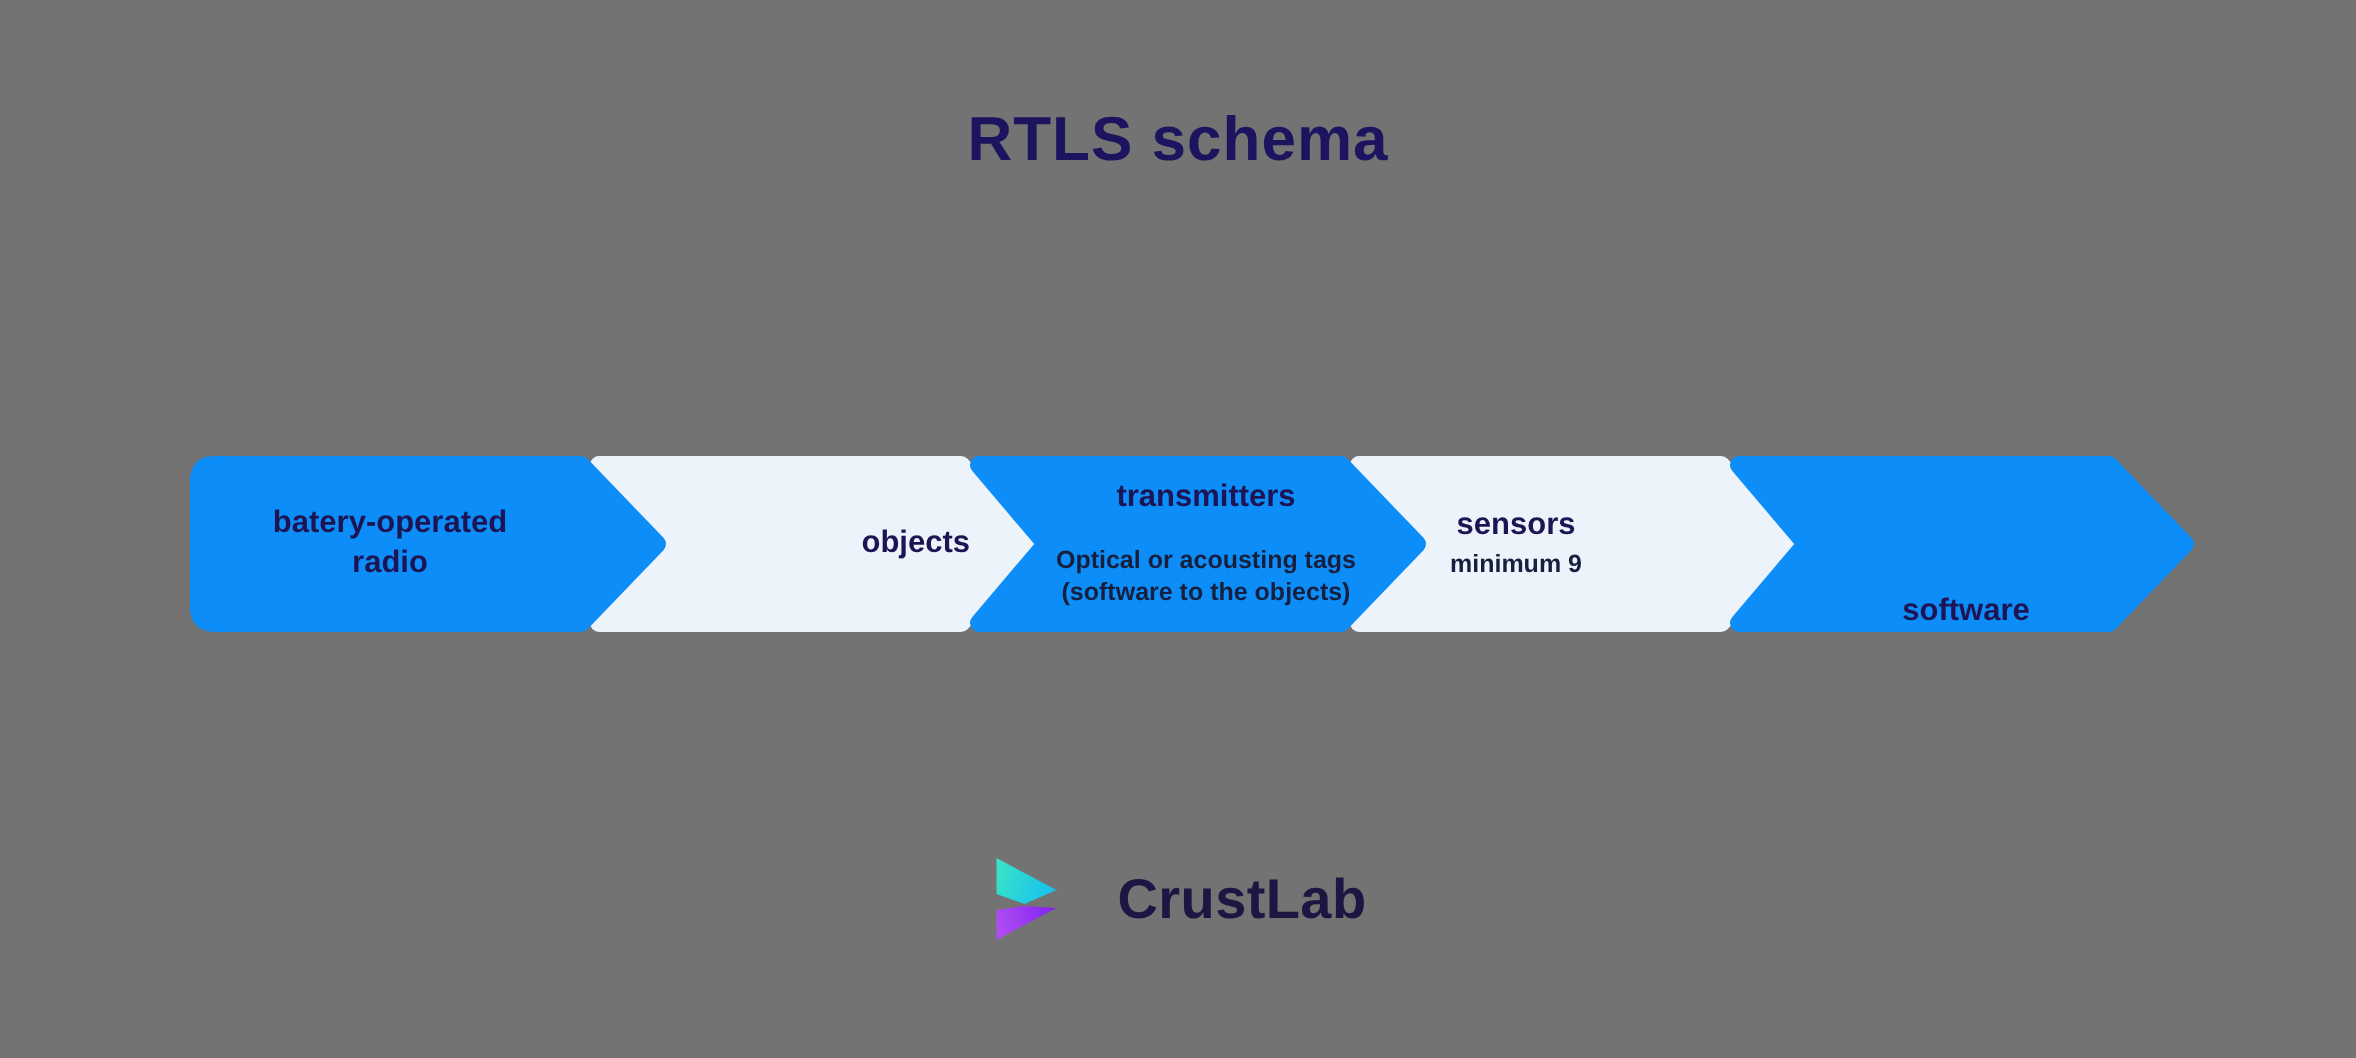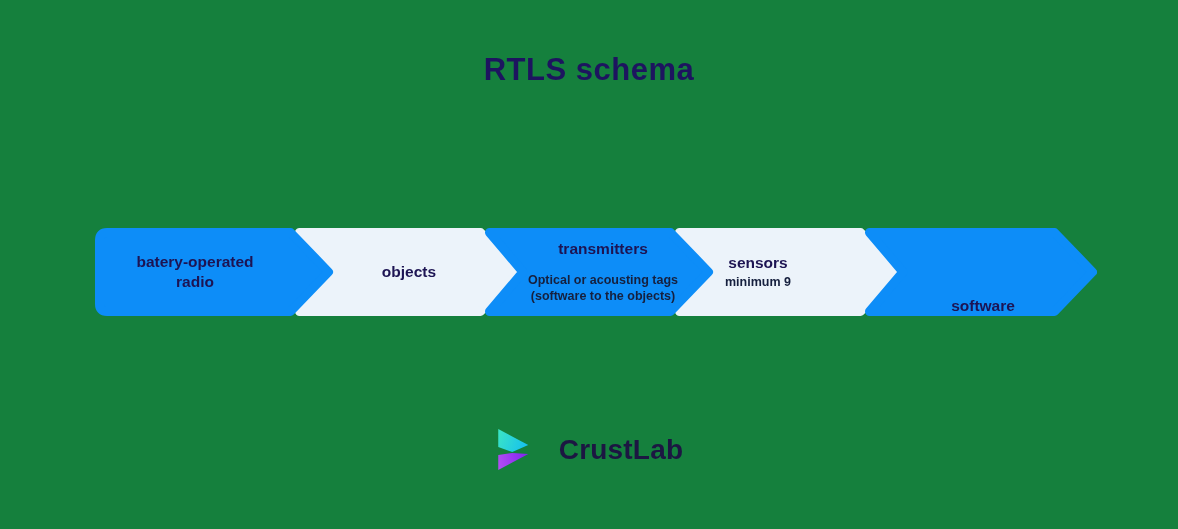--- a/index.html
+++ b/index.html
@@ -1,19 +1,19 @@
 <!DOCTYPE html>
 <html style="--title-color: #1d145f; --label-color: #1d1453; --sublabel-color: #16203e; --logo-text-color: #1c1642;"><head>
 <meta charset="utf-8">
 <style>
   html,body{margin:0;padding:0;background:#ffffff;}
   .canvas{
     position:relative;
     width:1178px;height:529px;
-    background:#15803d;
+    background:#737373;
     font-family:"Liberation Sans", sans-serif;
     overflow:hidden;
   }
   .figure-title{
     position:absolute;
     top:52px;left:0;width:100%;
     text-align:center;
     font-size:31px;
     font-weight:800;
     color:var(--title-color,#1d145f);
@@ -40,21 +40,21 @@
     color:var(--label-color,#1d1453);
   }
   .step-label .sub{
     font-size:12.5px;
     font-weight:700;
     line-height:1.25;
     margin-top:2px;
     color:var(--sublabel-color,#16203e);
   }
   .s0{left:95px;width:200px;padding:0 34px;}
-  .s1{left:333px;width:152px;}
+  .s1{left:333px;width:152px;align-items:flex-end;}
   .s2{left:520px;width:166px;gap:12px;}
   .s3{left:677px;width:162px;}
   .s4{left:903px;width:160px;justify-content:flex-end;}
   .logo{
     position:absolute;
     top:426px;left:50%;
     transform:translateX(-50%);
     display:flex;align-items:center;gap:27px;
   }
   .logo-mark{display:block;width:37px;height:48px;}

